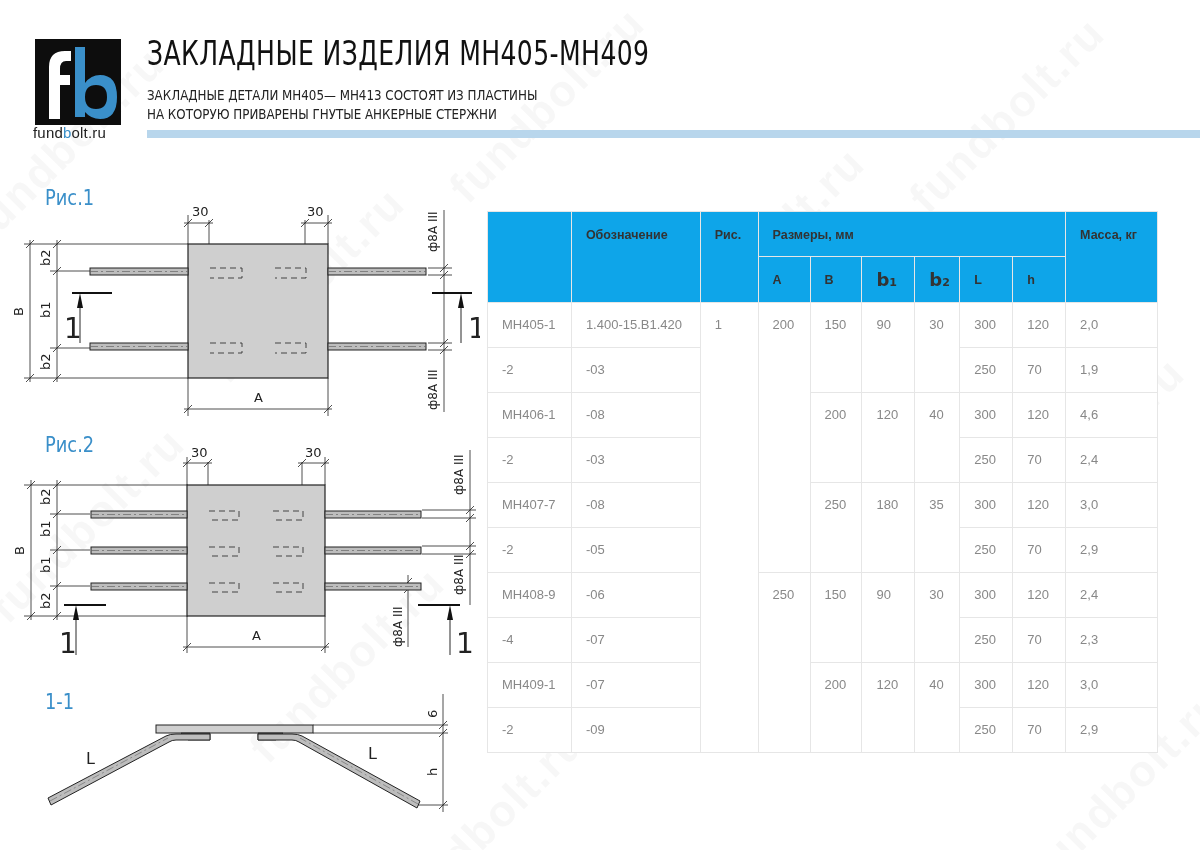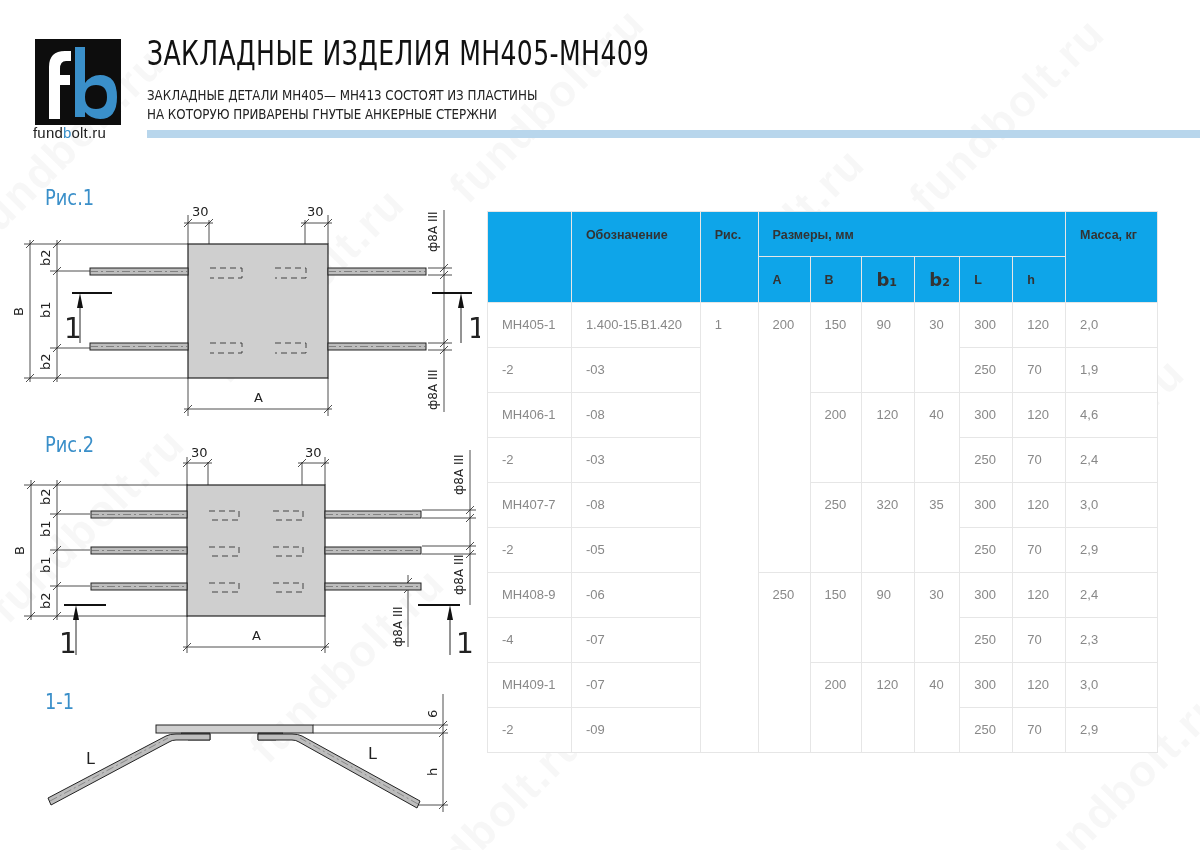--- a/index.html
+++ b/index.html
@@ -373,21 +373,21 @@
       <td>-2</td>
       <td>-03</td>
       <td>250</td>
       <td>70</td>
       <td>2,4</td>
     </tr>
     <tr>
       <td>МН407-7</td>
       <td>-08</td>
       <td rowspan="2">250</td>
-      <td rowspan="2">320</td>
+      <td rowspan="2">180</td>
       <td rowspan="2">35</td>
       <td>300</td>
       <td>120</td>
       <td>3,0</td>
     </tr>
     <tr>
       <td>-2</td>
       <td>-05</td>
       <td>250</td>
       <td>70</td>

